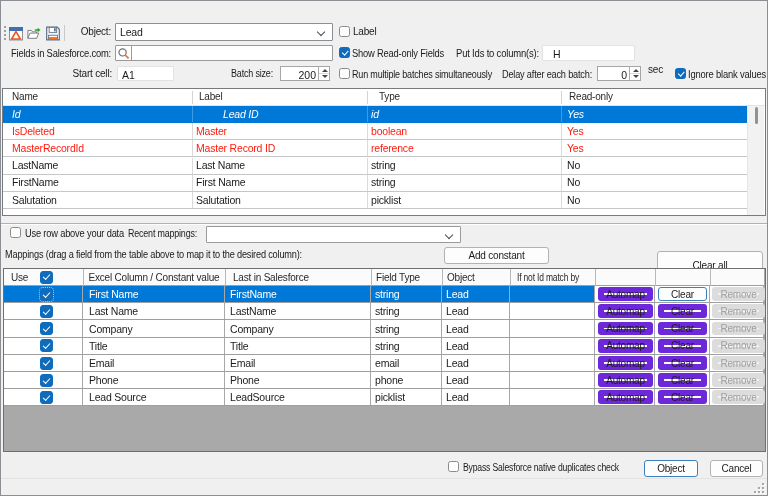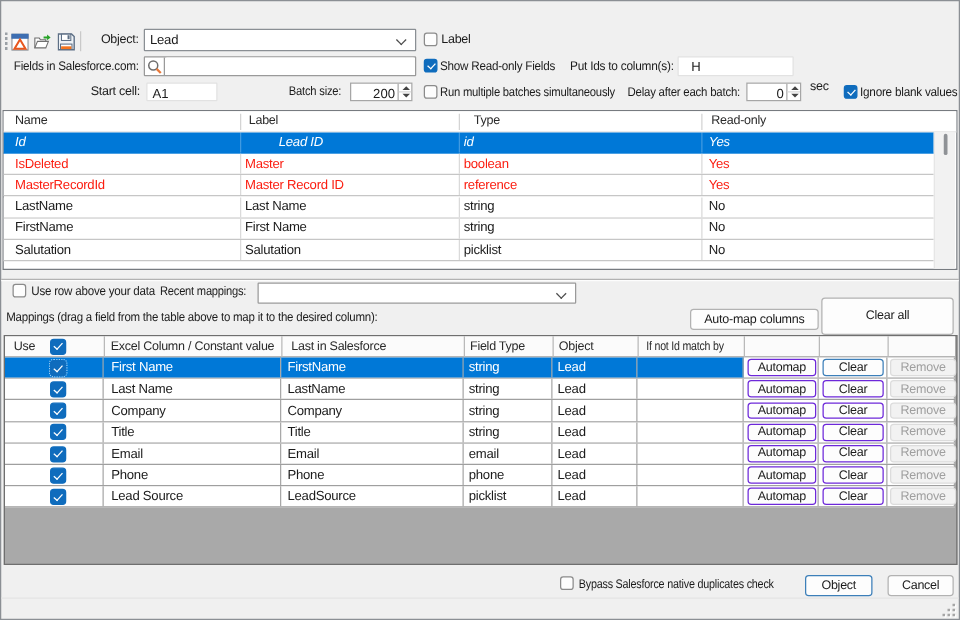--- a/index.html
+++ b/index.html
@@ -103,21 +103,21 @@
 
   
   #mtable { position:absolute; left:3px; top:268px; width:763px; height:184px;
             background:#a9a9a9; border:1.5px solid #6f6f6f; }
   #mhead { position:absolute; left:0; top:0; width:760px; height:17px; background:#fbfbfb; border-bottom:1px solid #9f9f9f; }
   .mh-sep { position:absolute; top:0; width:1px; height:17px; background:#b9b9b9; }
   .mh-txt { position:absolute; top:2.5px; font-size:10px; color:#2a2a2a; white-space:nowrap; }
   .mrow { position:absolute; left:0; width:760px; height:17.2px; background:#fff; border-bottom:1px solid #9f9f9f; }
   .mcell { position:absolute; top:0; height:16.2px; border-right:1px solid #a8a8a8; }
   .mcell.selbg { background:#0078d7; }
-  .rowbtn { position:absolute; top:1.3px; height:13.8px; background:#fdfdfd; border:1px solid #6d28d9; border-radius:3px;
+  .rowbtn { position:absolute; top:1.3px; height:13.8px; background:#fdfdfd; border:6px solid #6d28d9; border-radius:3px;
             font-size:10px; display:flex; align-items:center; justify-content:center; }
   .rowbtn.focused { border:1.5px solid #3c7fb9; }
   .rowbtn.disabled { background:#f2f2f2; border-color:#dcdcdc; color:#9f9f9f; }
 
   
   #footline { position:absolute; left:1px; top:478px; width:766px; height:1px; background:#e3e3e3; }
   #sizegrip { position:absolute; left:754px; top:483px; width:12px; height:12px; }
   #sizegrip i { position:absolute; width:2px; height:2px; background:#a6a6a6; box-shadow:1px 1px 0 #fdfdfd; }
 </style>
 </head>
@@ -272,22 +272,22 @@
   <div id="divider"></div>
   <span class="cb" style="left:10px;top:227px"></span>
   <div class="lbl" style="left: 25px; top: 226.5px; transform-origin: left center; transform: scaleX(0.9289);">Use row above your data</div>
   <div class="lbl r" style="left: 107px; top: 226.5px; width: 90px; transform-origin: right center; transform: scaleX(0.8914);">Recent mappings:</div>
   <div class="combo" style="left:206px;top:226px;width:255px;height:17px;border-color:#9a9a9a">
     <span class="val"></span>
     <span class="chev" style="right:8px;top:4.5px"></span>
   </div>
 
   <div class="lbl" style="left: 5px; top: 248px; transform-origin: left center; transform: scaleX(0.9191);">Mappings (drag a field from the table above to map it to the desired column):</div>
-  <div class="btn" style="left:552px;top:247px;width:103px;height:17px">Auto-map columns</div>
-  <div class="btn" style="left:657px;top:238px;width:106px;height:30px">Clear all</div>
+  <div class="btn" style="left:444px;top:247px;width:105px;height:17px">Add constant</div>
+  <div class="btn" style="left:657px;top:251px;width:106px;height:30px">Clear all</div>
 
   <div id="mtable">
     <div id="mhead">
         <span class="mh-txt" style="left: 7px;">Use</span>
         <span class="mh-txt" style="left: 84.5px;">Excel Column / Constant value</span>
         <span class="mh-txt" style="left: 229px;">Last in Salesforce</span>
         <span class="mh-txt" style="left: 372px;">Field Type</span>
         <span class="mh-txt" style="left: 443px;">Object</span>
         <span class="mh-txt" style="left: 513px; transform-origin: left center; transform: scaleX(0.848);">If not Id match by</span>
         <span class="mh-sep" style="left: 79px;"></span>

